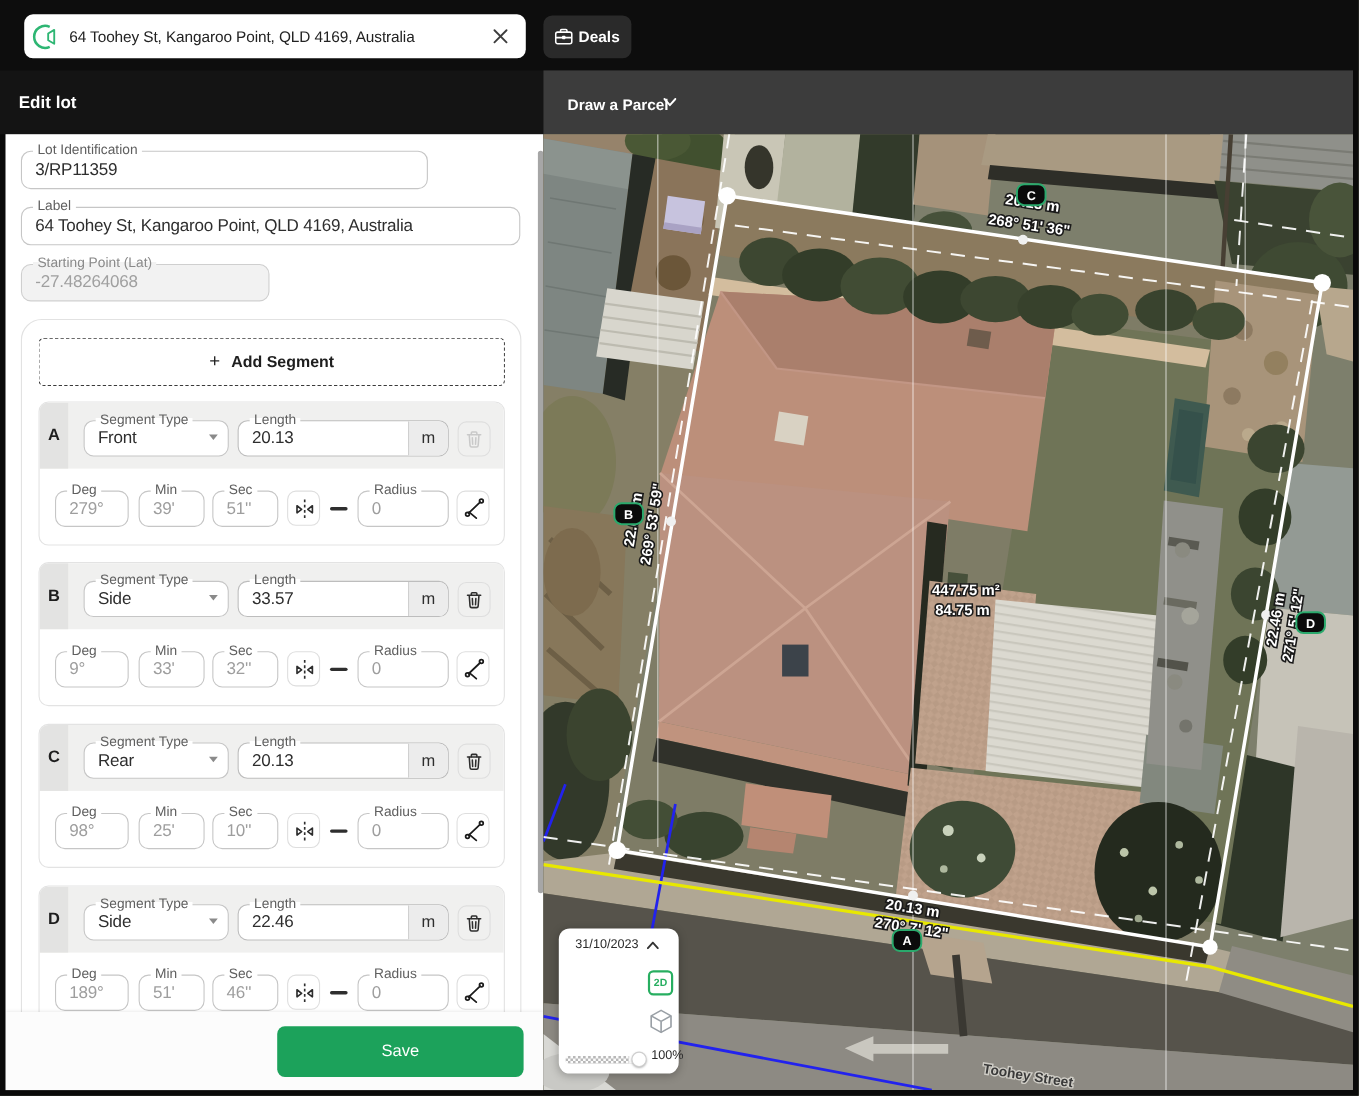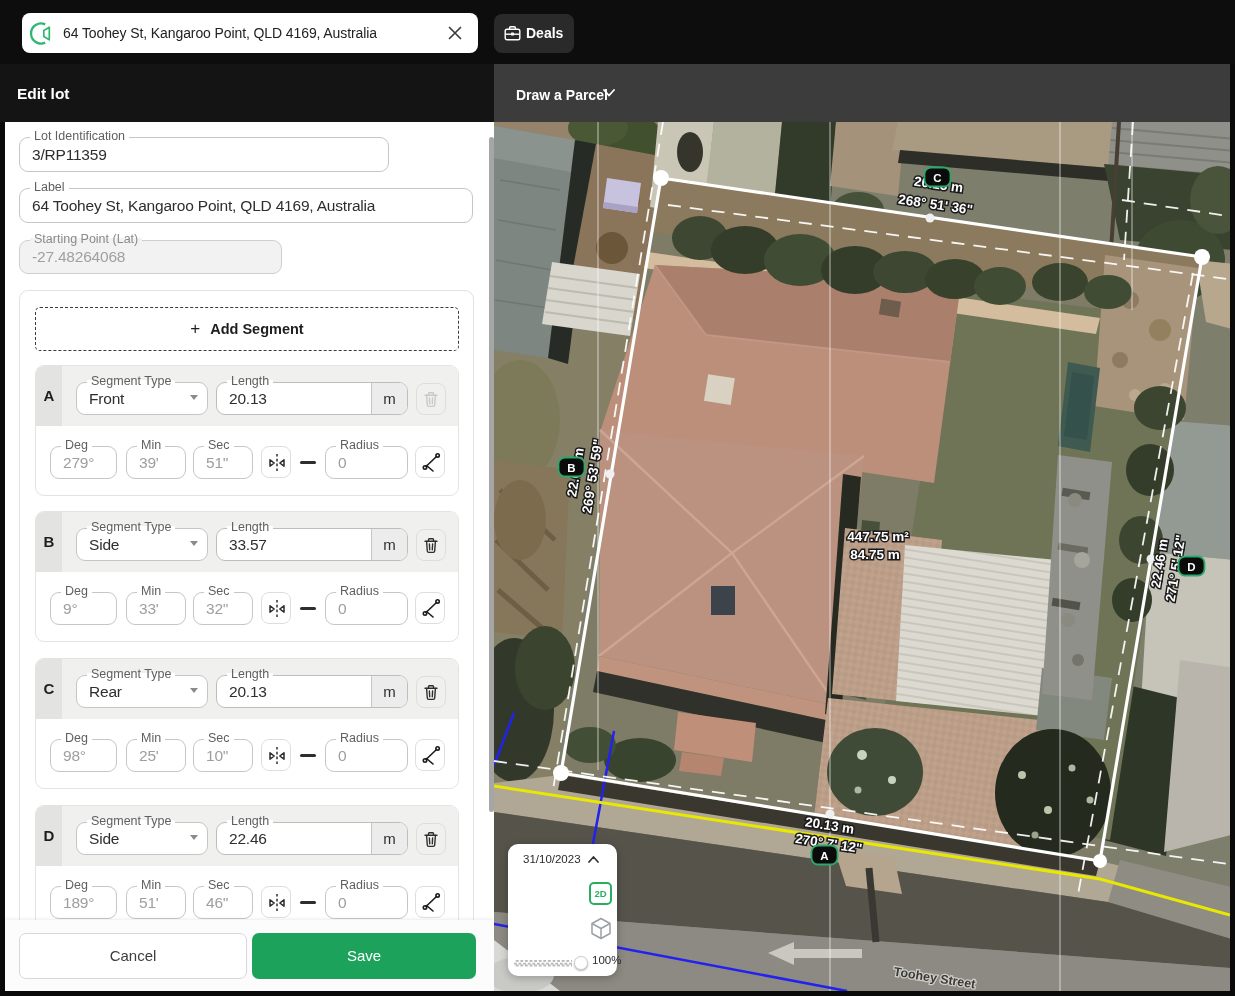--- a/index.html
+++ b/index.html
@@ -26,21 +26,21 @@
   #sbar { left:489px; top:137px; width:5px; height:675px; background:#a6a6a6; border-radius:3px; }
   
   .fld { position:absolute; border:1px solid #c6c6c6; border-radius:9px; background:#fff; }
   .fld .lab { position:absolute; top:-9px; left:10px; font-size:12.5px; color:#5f5f5f; background:#fff; padding:0 4px; white-space:nowrap; }
   .fld .val { position:absolute; left:12px; top:0; font-size:15.5px; letter-spacing:-0.2px; color:#2e2e2e; white-space:nowrap; }
   .fld.dis { background:#f2f2f2; border-color:#cfcfcf; }
   .fld.dis .lab { background:linear-gradient(#fff 45%,#f2f2f2 45%); color:#8a8a8a; }
   .fld.dis .val { color:#a0a0a0; }
   .gval { color:#9e9e9e !important; }
   
-  #segwrap { position:absolute; left:14px; top:168px; width:455px; height:700px; border:1px solid #e2e2e2; border-radius:9px; background:#fff; }
+  #segwrap { position:absolute; left:14px; top:168px; width:455px; height:700px; border:1px solid #e2e2e2; border-radius:19px; background:#fff; }
   .addseg { position:absolute; left:15px; top:16px; width:424px; height:44px; border:1.5px dashed #3a3a3a; border-radius:5px; text-align:center; line-height:42px; font-size:14.5px; font-weight:600; color:#1e1e1e; }
   .card { position:absolute; left:15px; width:424px; height:131px; border:1px solid #e3e3e3; border-radius:9px; background:#fff; overflow:hidden; }
   .cardtop { position:absolute; left:0; top:0; width:100%; height:60px; background:#f0f0ef; }
   .tab { position:absolute; left:0; top:0; width:26px; height:60px; background:#e3e3e2; text-align:center; line-height:60px; font-size:15px; font-weight:700; color:#1e1e1e; }
   .sqbtn { position:absolute; border:1px solid #dedede; border-radius:8px; background:transparent; }
 </style>
 </head>
 <body>
 
 <div id="topbar" class="abs"></div>
@@ -78,21 +78,21 @@
   </div>
 <div id="panel" class="abs">
   <div class="fld" style="left:14px;top:15px;width:370px;height:35px">
       <span class="lab">Lot Identification</span>
       <span class="val" style="line-height:33px">3/RP11359</span>
     </div>
   <div class="fld" style="left:14px;top:66px;width:454px;height:35px">
       <span class="lab">Label</span>
       <span class="val" style="line-height:33px">64 Toohey St, Kangaroo Point, QLD 4169, Australia</span>
     </div>
-  <div class="fld dis" style="left:14px;top:118px;width:263px;height:34px">
+  <div class="fld dis" style="left:14px;top:118px;width:226px;height:34px">
       <span class="lab">Starting Point (Lat)</span>
       <span class="val" style="line-height:32px">-27.48264068</span>
     </div>
   <div id="segwrap" class="abs">
 <div class="addseg"><span style="font-weight:400;font-size:17px;margin-right:10px">+</span>Add Segment</div>
 <div class="card" style="top:74px">
   <div class="cardtop"></div>
         <div class="tab">A</div>
   <div class="fld" style="left:40px;top:16px;width:132px;height:33px">
           <span class="lab" style="background:linear-gradient(#f0f0ef 45%,#fff 45%)">Segment Type</span>
@@ -332,21 +332,20 @@
               <circle cx="17.6" cy="3.4" r="1.7" fill="none"></circle>
               <circle cx="5" cy="15.5" r="1.7" fill="none"></circle>
             </g>
           </svg>
         </div>
 </div>
 </div>
 
 </div>
 <div id="footer" class="abs">
-    <div id="cancel" class="btn">Cancel</div>
     <div id="save" class="btn">Save</div>
   </div>
 <div id="sbar" class="abs"></div>
 <svg class="abs" style="left:494px;top:122px" width="736" height="869" viewBox="494 122 736 869">
  <defs>
   <pattern id="ribs" width="8" height="8" patternUnits="userSpaceOnUse" patternTransform="rotate(9)">
         <rect width="8" height="8" fill="#dbd9d0"></rect>
         <rect y="0" width="8" height="2" fill="#c9c7bd"></rect>
       </pattern>
   <pattern id="pavers" width="10" height="10" patternUnits="userSpaceOnUse" patternTransform="rotate(54)">

